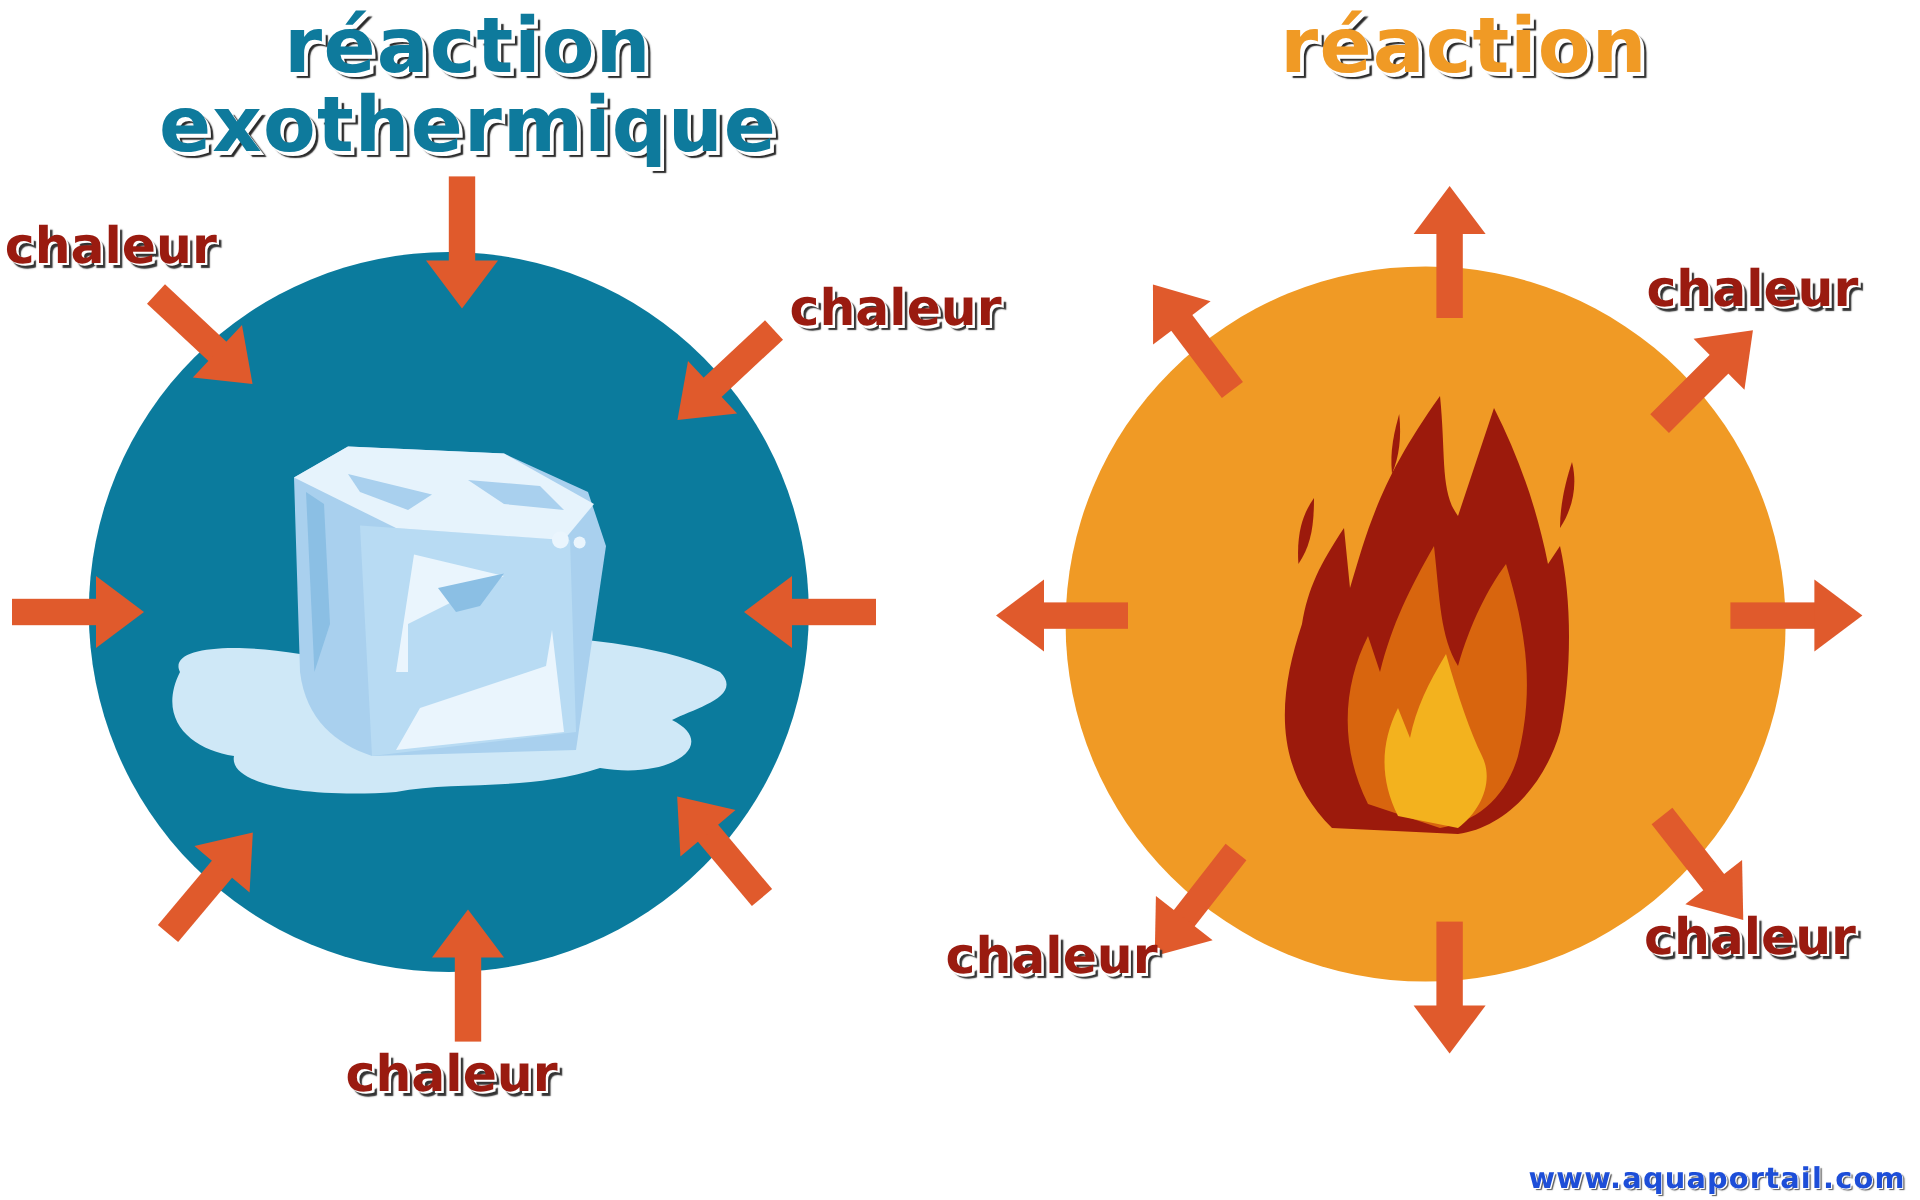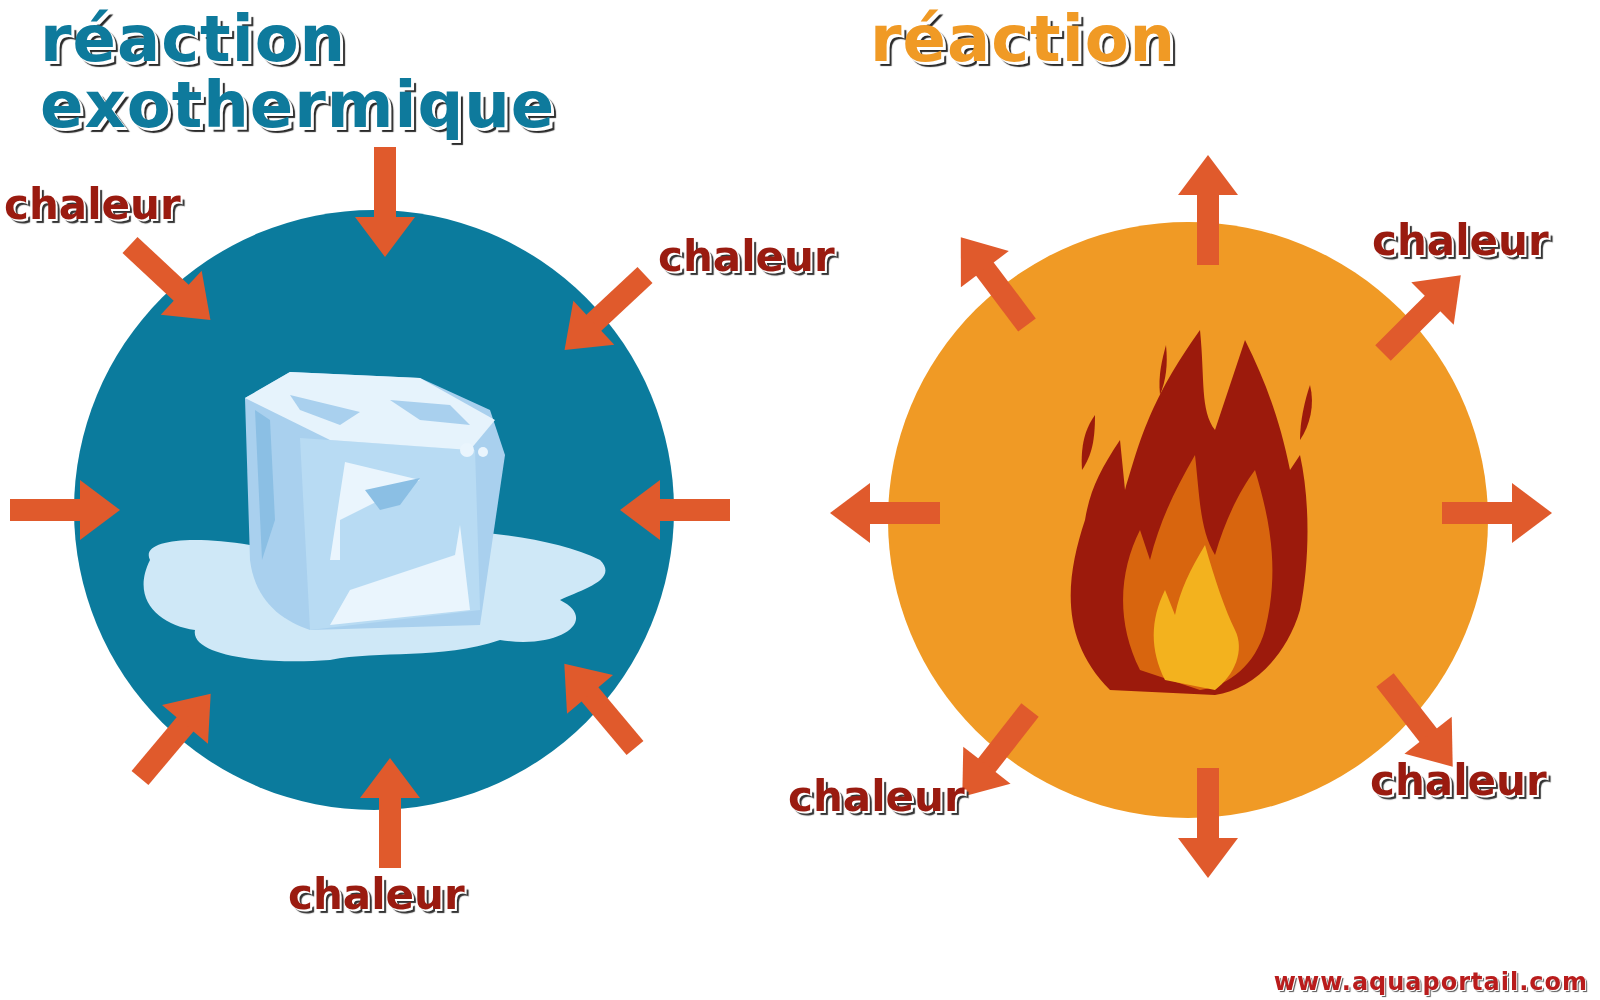--- a/index.html
+++ b/index.html
@@ -1,34 +1,34 @@
 <!DOCTYPE html>
 <html><head>
 <meta charset="utf-8">
 <style>
   html, body { margin: 0; padding: 0; background: #ffffff; }
   body { width: 1600px; height: 1000px; position: relative; overflow: hidden; font-family: "DejaVu Sans", sans-serif; }
   .title {
-    position: absolute; text-align: left; font-weight: bold;
+    position: absolute; text-align: center; font-weight: bold;
     font-family: "DejaVu Sans", sans-serif; line-height: 66px; font-size: 64px;
     letter-spacing: 1px;
   }
   .title span { display: block; }
   .title-endo { left: 40px; width: 700px; top: 6px; color: #0e7a9c;
     text-shadow: 3px 3px 0 #ffffff, 5px 5px 1px #2a2a2a; }
   .title-exo { left: 870px; width: 700px; top: 6px; color: #f09a25;
     text-shadow: 3px 3px 0 #ffffff, 5px 5px 1px #2a2a2a; }
   .label {
     position: absolute; font-weight: bold; font-size: 42px; color: #9a1b10;
     font-family: "DejaVu Sans", sans-serif; letter-spacing: 0px;
     text-shadow: 2px 2px 0 #ffffff, 4px 4px 1px #333333;
   }
   .watermark {
     position: absolute; right: 12px; bottom: 4px; font-weight: bold; font-size: 24px;
-    color: #b91c1c; font-family: "DejaVu Sans", sans-serif;
+    color: #1d4ed8; font-family: "DejaVu Sans", sans-serif;
     text-shadow: 1px 1px 0 #ffffff, 2px 2px 1px #555555; letter-spacing: 1px;
   }
   svg.art { position: absolute; left: 0; top: 0; }
 </style>
 </head>
 <body>
 
 <svg class="art" width="1600" height="1000" viewBox="0 0 1600 1000">
   <defs>
     <g id="arrow">

